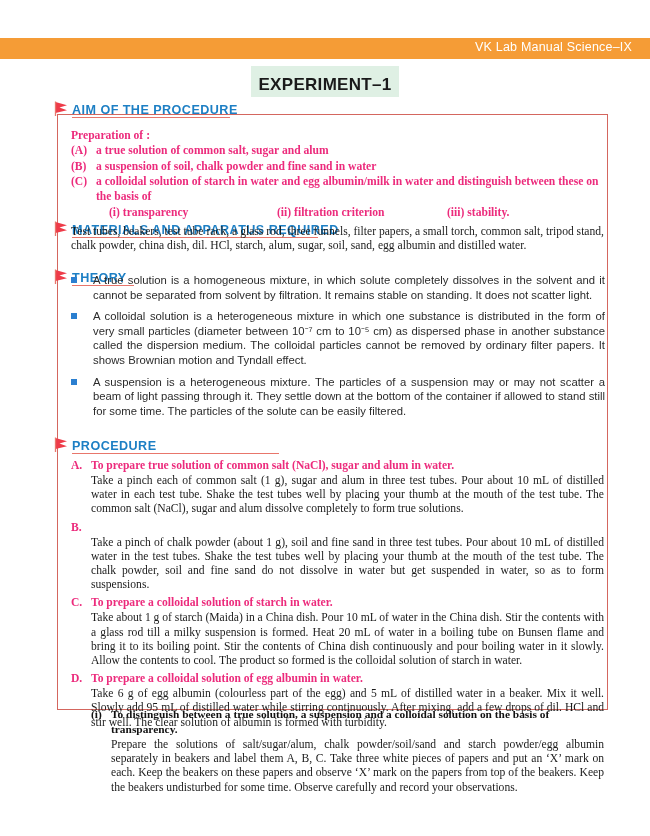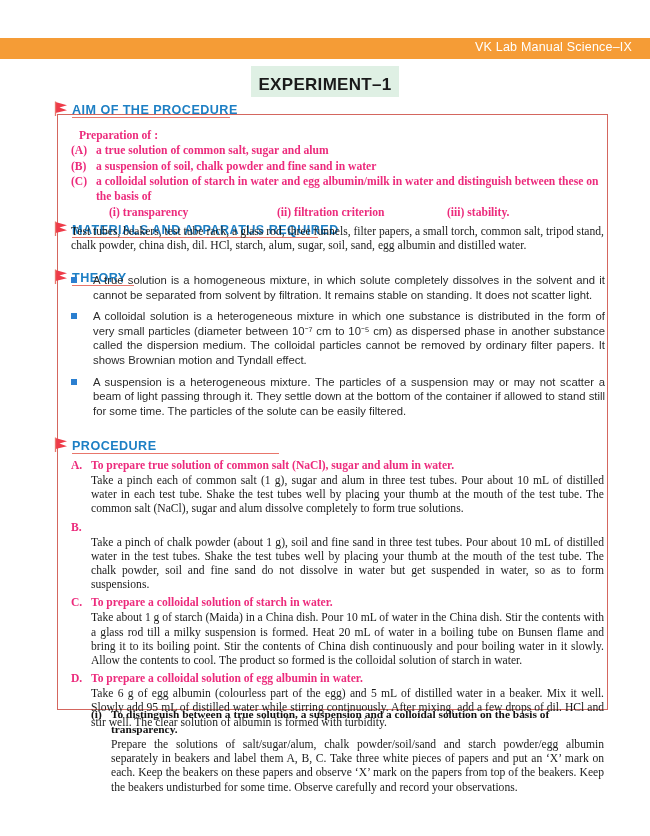--- a/index.html
+++ b/index.html
@@ -134,21 +134,20 @@
     left: 71px;
     top: 28px;
     width: 530px;
   }
   .aim-line {
     font-family: "Liberation Serif", serif;
     font-size: 11.6px;
     font-weight: bold;
     color: #ec2b7c;
     line-height: 15.3px;
-    margin-left: 8px;
   }
   .aim-item {
     display: flex;
     font-family: "Liberation Serif", serif;
     font-size: 11.6px;
     font-weight: bold;
     color: #ec2b7c;
     line-height: 15.3px;
   }
   .aim-item .lbl {

